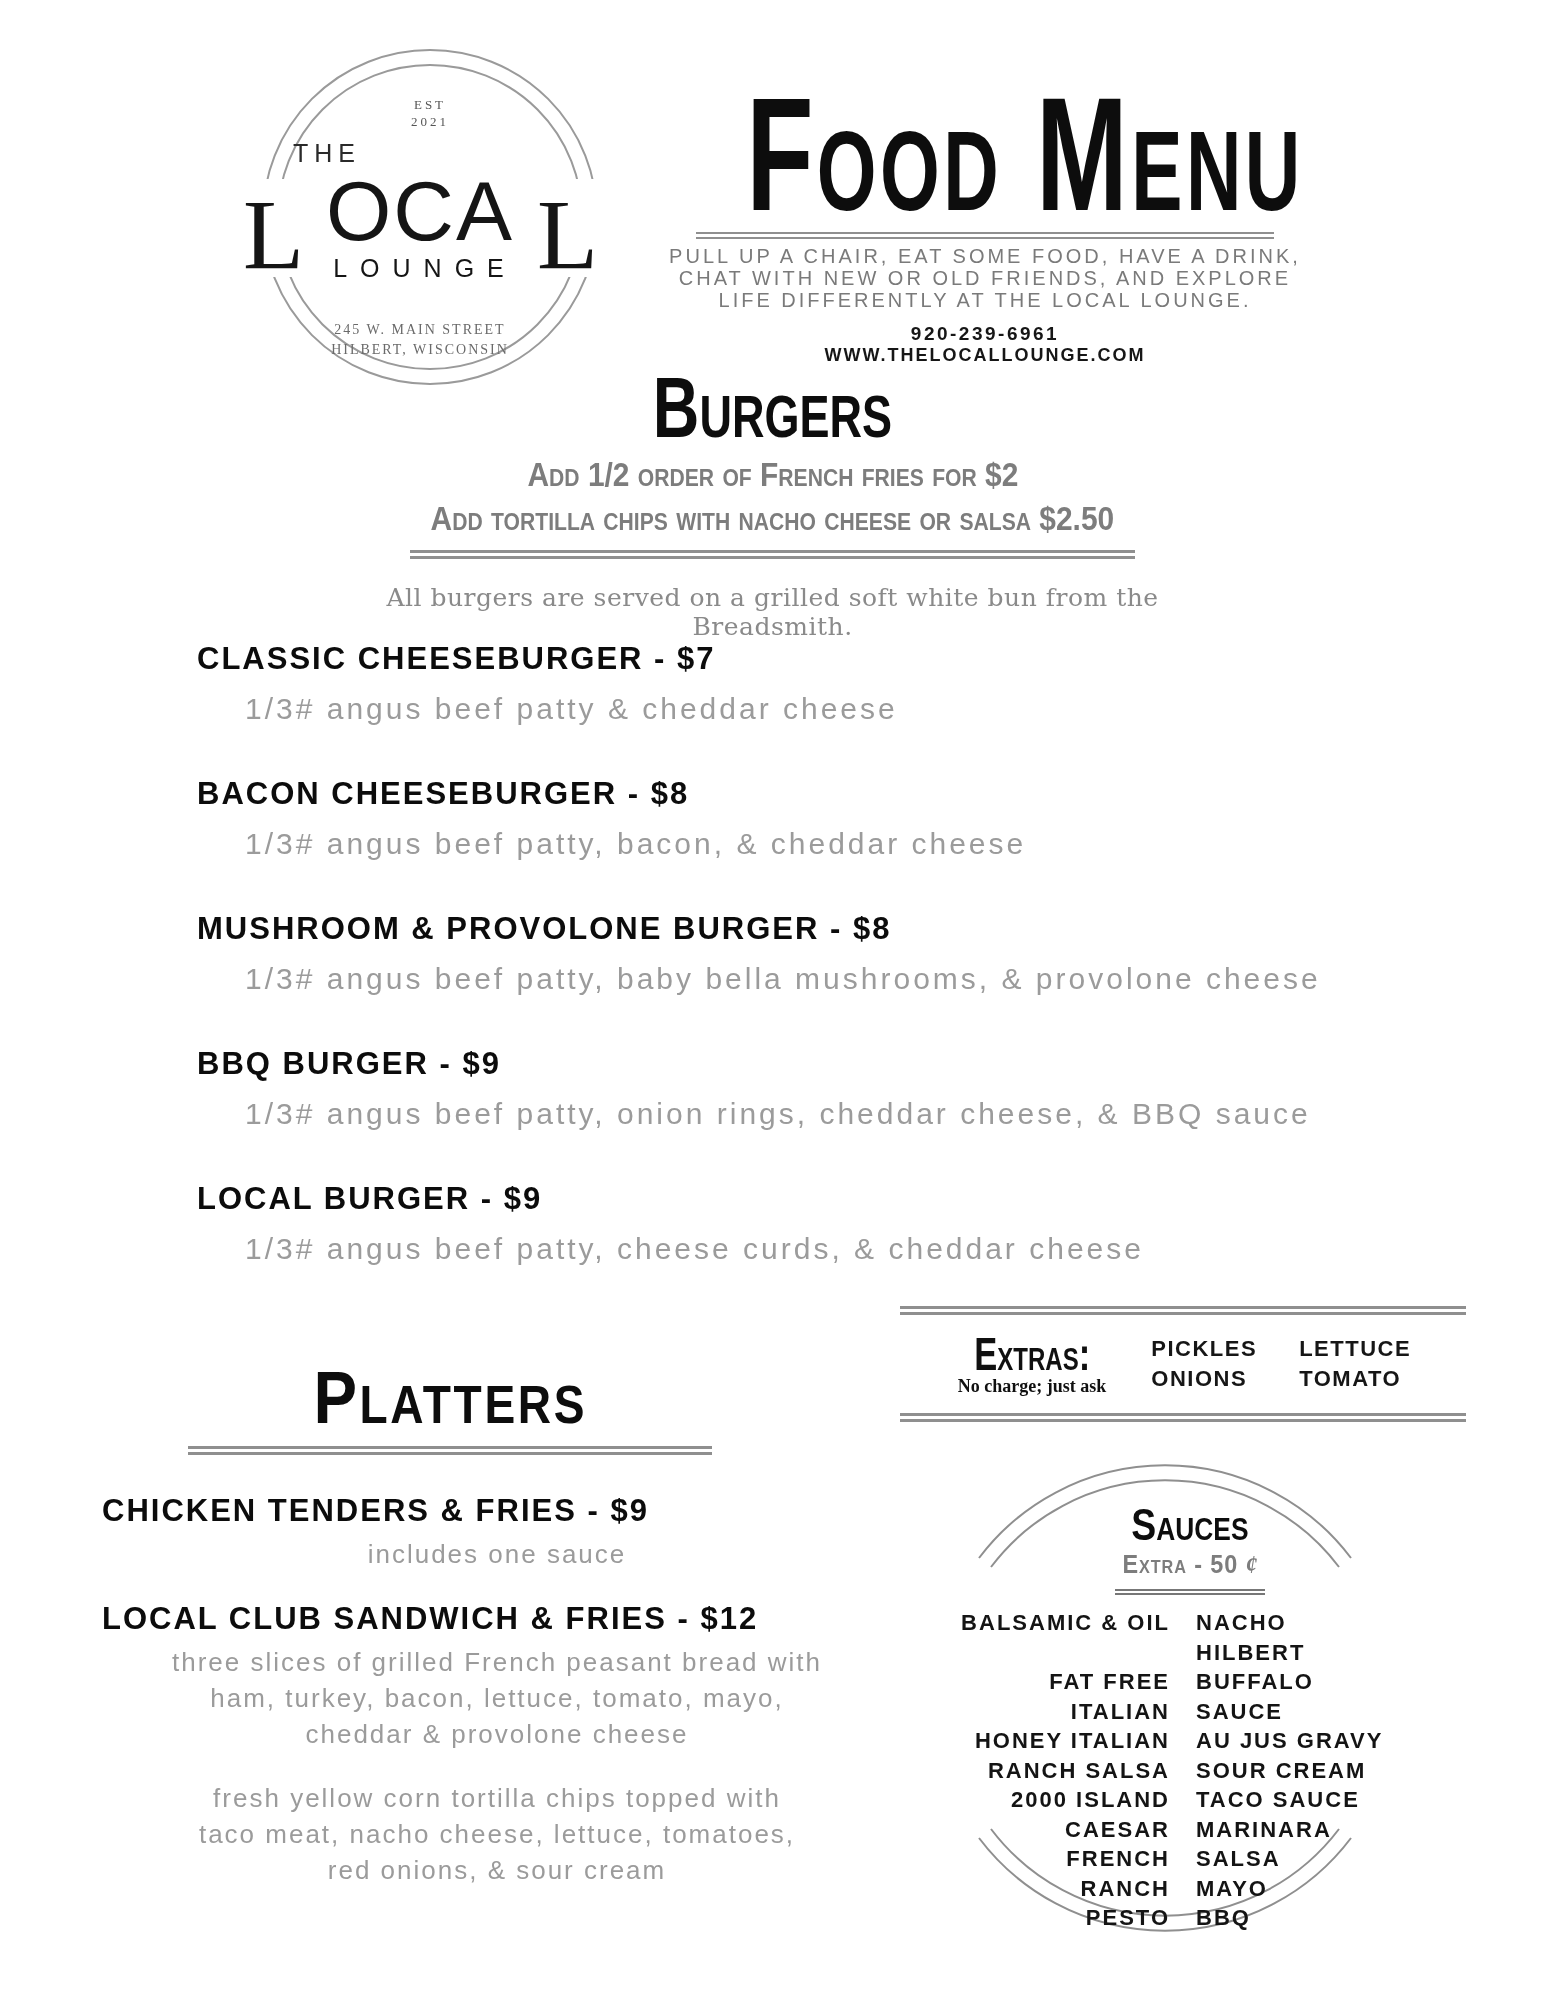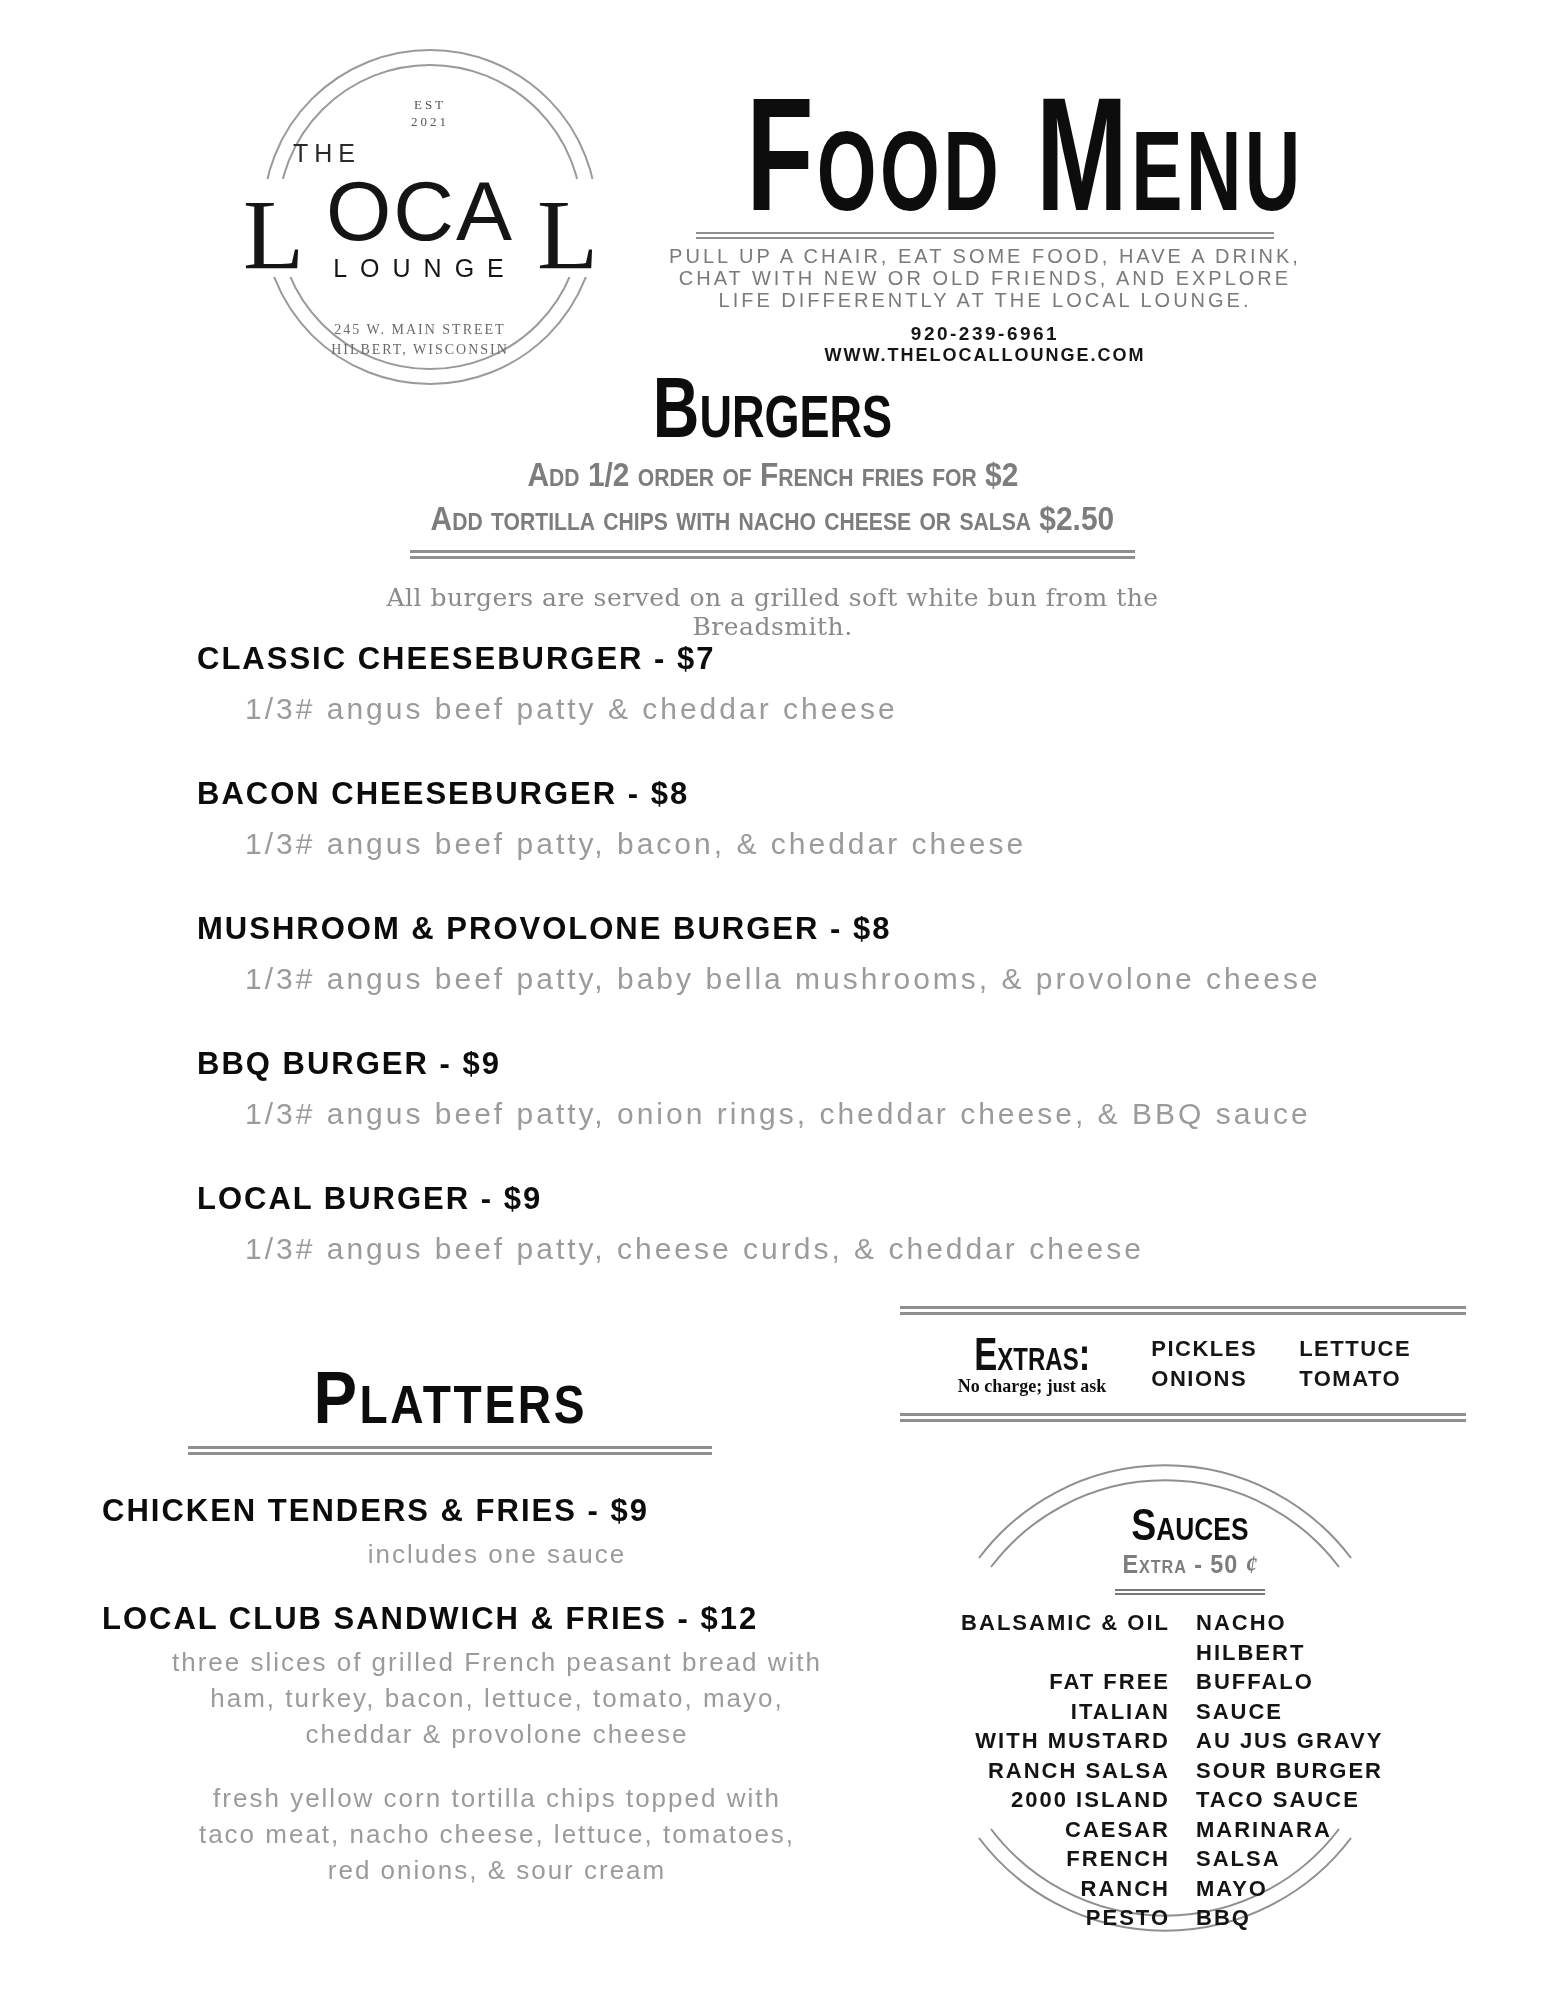--- a/index.html
+++ b/index.html
@@ -196,26 +196,26 @@
   <div class="abs" style="left:945px;top:1608px;width:455px;">
     <div class="sauce-row">
       <div class="sauce-left">BALSAMIC &amp; OIL</div>
       <div class="sauce-right">NACHO HILBERT</div>
     </div>
     <div class="sauce-row">
       <div class="sauce-left">FAT FREE ITALIAN</div>
       <div class="sauce-right">BUFFALO SAUCE</div>
     </div>
     <div class="sauce-row">
-      <div class="sauce-left">WITH MUSTARD</div>
+      <div class="sauce-left">HONEY ITALIAN</div>
       <div class="sauce-right">AU JUS GRAVY</div>
     </div>
     <div class="sauce-row">
       <div class="sauce-left">RANCH SALSA</div>
-      <div class="sauce-right">SOUR BURGER</div>
+      <div class="sauce-right">SOUR CREAM</div>
     </div>
     <div class="sauce-row">
       <div class="sauce-left">2000 ISLAND</div>
       <div class="sauce-right">TACO SAUCE</div>
     </div>
     <div class="sauce-row">
       <div class="sauce-left">CAESAR</div>
       <div class="sauce-right">MARINARA</div>
     </div>
     <div class="sauce-row">

